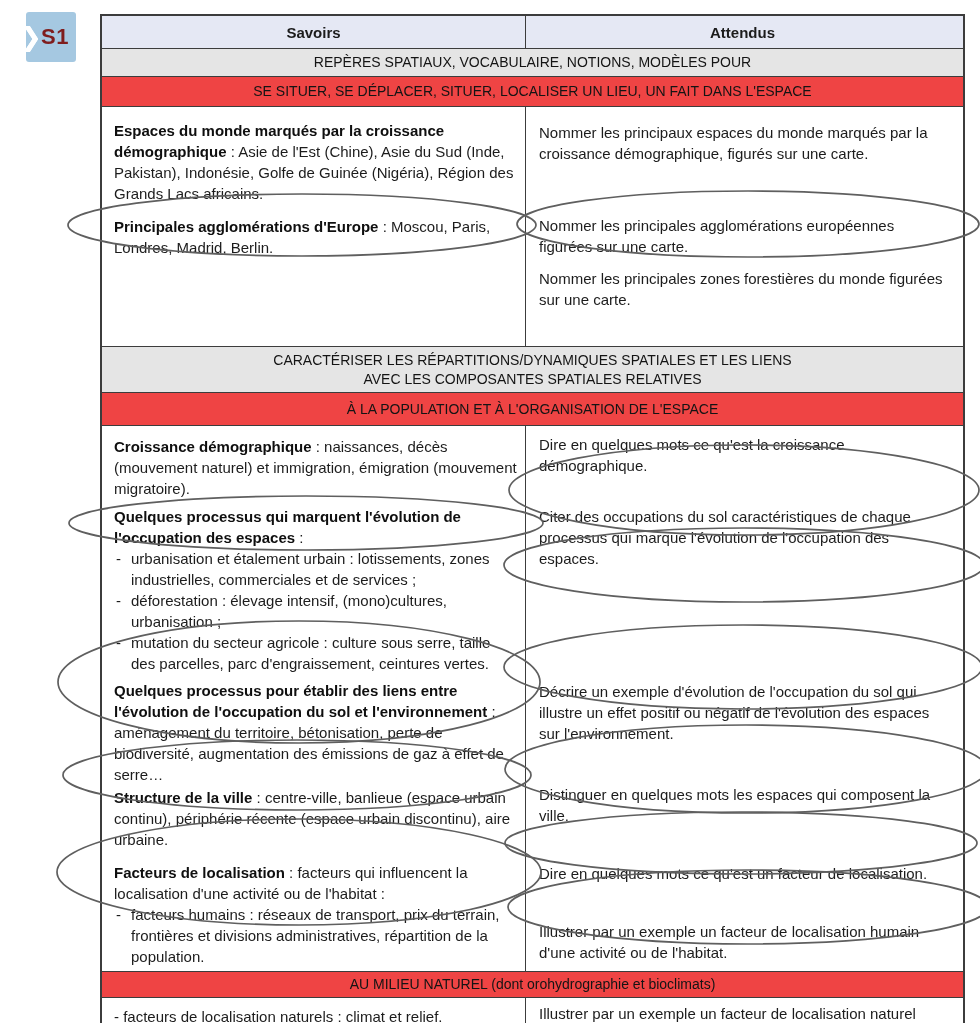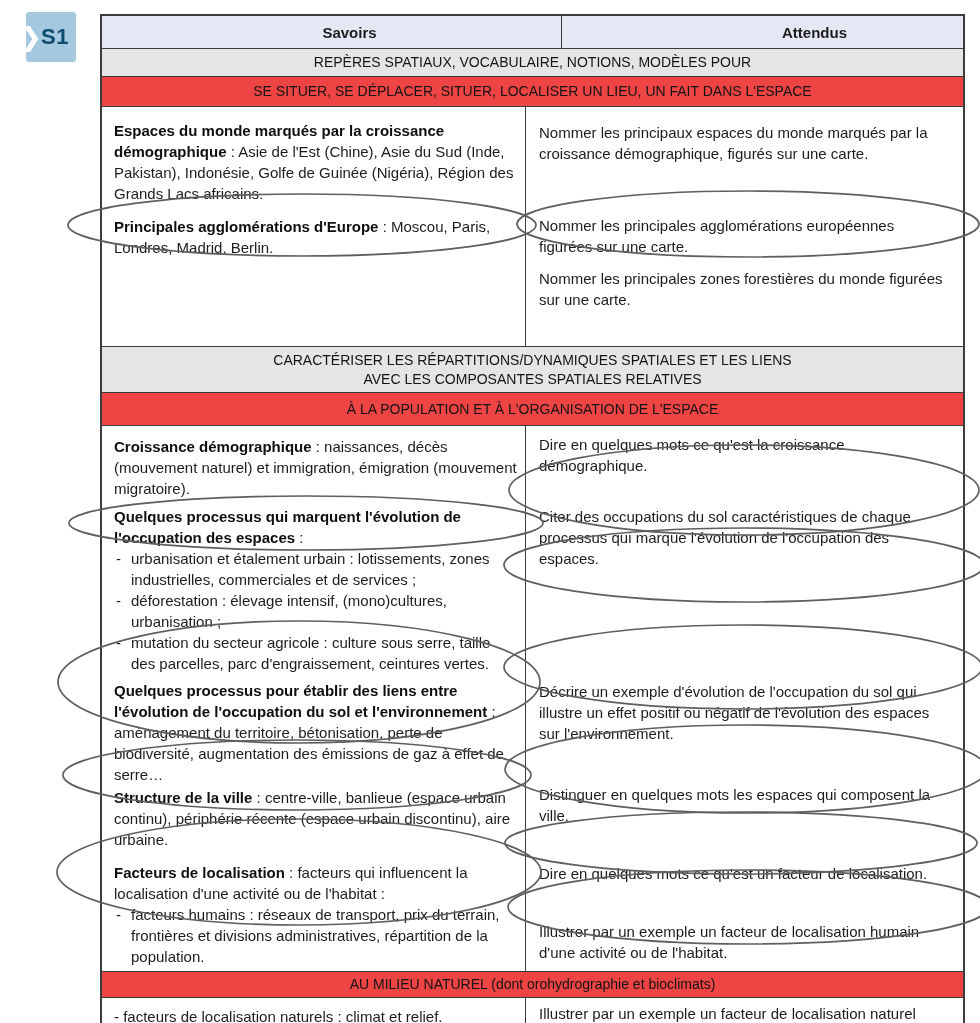--- a/index.html
+++ b/index.html
@@ -6,37 +6,37 @@
   .page{
     position:relative;width:980px;height:1023px;background:#fff;overflow:hidden;
     font-family:"Liberation Sans","DejaVu Sans",sans-serif;color:#1c1c1c;
   }
   
   .badge{
     position:absolute;left:26px;top:12px;width:50px;height:50px;
     background:#a5c8e1;border-radius:3px;
     display:flex;align-items:center;justify-content:center;
   }
-  .badge .label{color:#0c4a6e;font-weight:bold;font-size:22px;letter-spacing:.5px;padding-left:8px;}
+  .badge .label{color:#7f1d1d;font-weight:bold;font-size:22px;letter-spacing:.5px;padding-left:8px;}
   .badge .notch{
     position:absolute;left:-6px;top:50%;transform:translateY(-50%);
     color:#ffffff;font-size:26px;font-weight:bold;line-height:1;
     text-shadow:0 0 0 #fff;
   }
   .badge .notch::before{content:"";}
   
   .doc-table{
     position:absolute;left:100px;top:14px;width:861px;
     border:2px solid #3c3c3c;
   }
   .trow{display:flex;width:100%;box-sizing:border-box;position:relative;}
   .thead{height:33px;background:#e5e8f4;border-bottom:1.5px solid #3c3c3c;}
   .th{
     flex:0 0 auto;display:flex;align-items:center;justify-content:center;
-    font-weight:bold;font-size:15px;box-sizing:border-box;margin-left:36px;
+    font-weight:bold;font-size:15px;box-sizing:border-box;
   }
   .th.left{width:424px;border-right:1px solid #3c3c3c;}
   .th.right{width:433px;}
   .banner{
     display:flex;flex-direction:column;align-items:center;justify-content:center;
     font-size:14px;text-align:center;box-sizing:border-box;
     border-bottom:1.5px solid #3c3c3c;line-height:19px;color:#141414;
   }
   .banner.dark{background:#e5e5e5;}
   .banner.light{background:#ef4444;}

